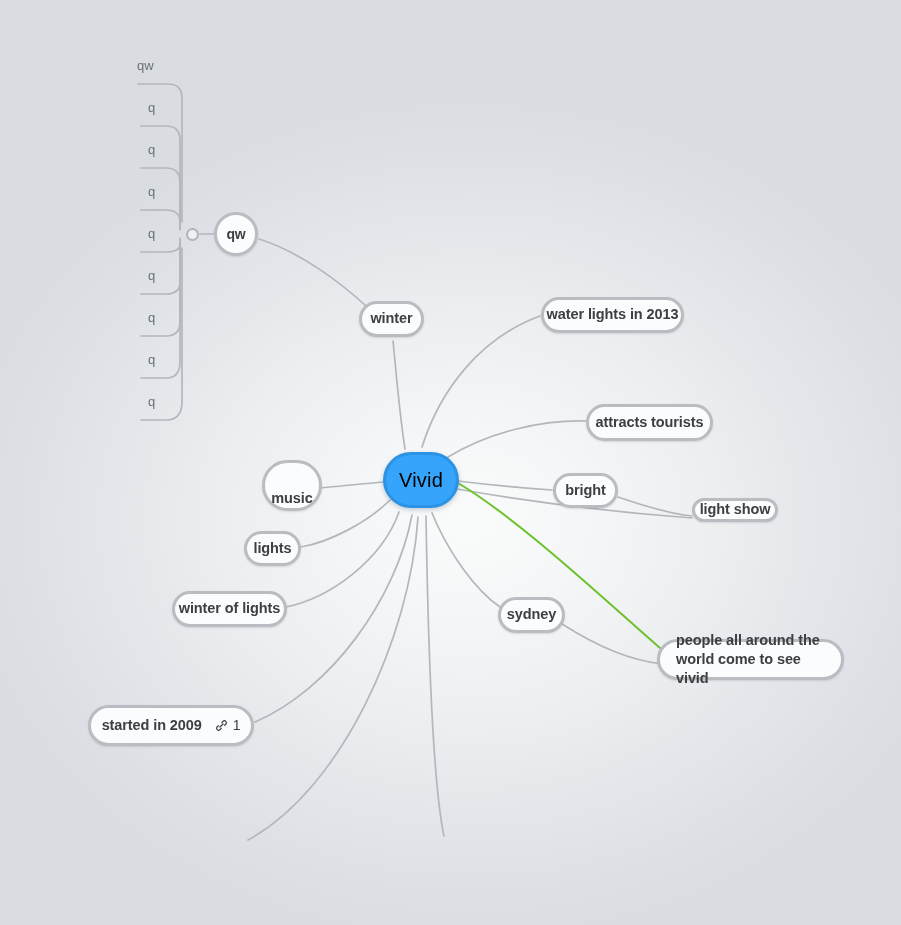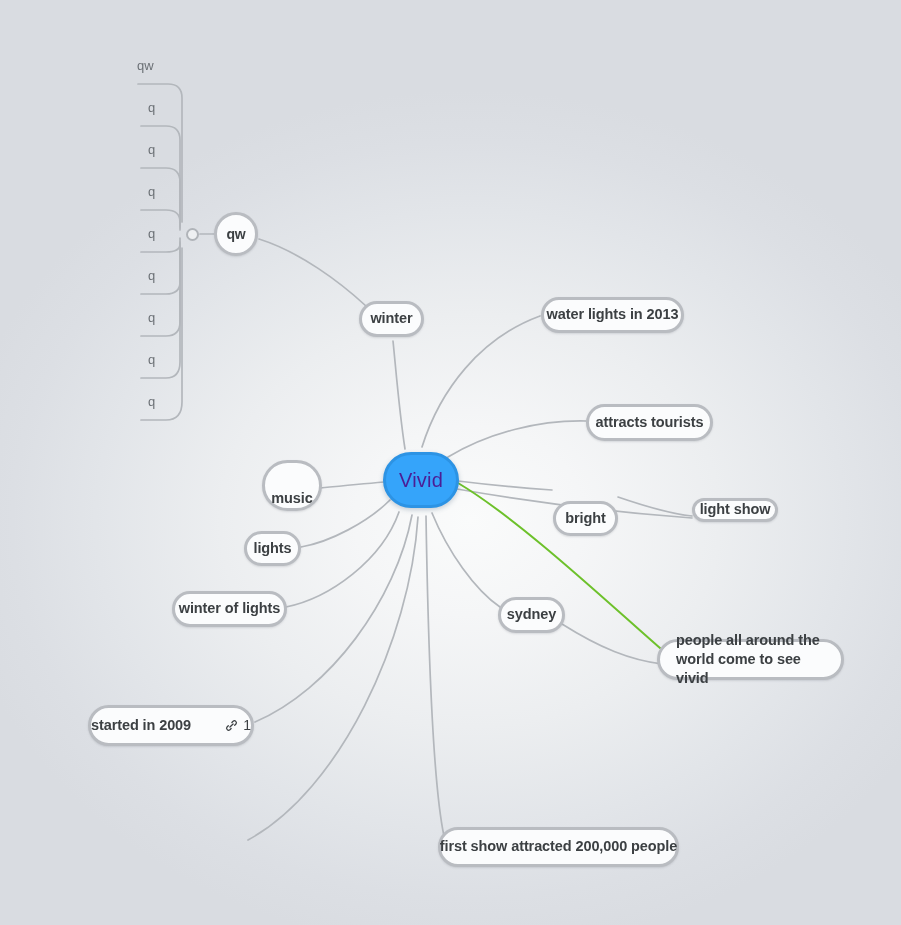--- a/index.html
+++ b/index.html
@@ -54,21 +54,21 @@
   .node.multiline {
     white-space: normal;
     border-radius: 22px;
     justify-content: flex-start;
     text-align: left;
     padding: 0 16px;
   }
   .node.central {
     background: #35a4fa;
     border-color: #2c93e4;
-    color: #4c1d95;
+    color: #000000;
     font-size: 20px;
     font-weight: normal;
     letter-spacing: 0.2px;
     border-radius: 999px;
     box-shadow: 0 2px 5px rgba(60,90,120,0.28);
     z-index: 8;
   }
   .node.circle {
     border-radius: 50%;
     padding: 0;
@@ -186,21 +186,21 @@
   </div>
 
   <div class="node" style="left:541px; top:297px; width:143px; height:36px;">
     <span class="node-inner">water lights in 2013</span>
   </div>
 
   <div class="node" style="left:586px; top:404px; width:127px; height:37px;">
     <span class="node-inner">attracts tourists</span>
   </div>
 
-  <div class="node" style="left:553px; top:473px; width:65px; height:35px;margin-top:28px;">
+  <div class="node" style="left:553px; top:473px; width:65px; height:35px;">
     <span class="node-inner">bright</span>
   </div>
 
   <div class="node" style="left:692px; top:498px; width:86px; height:24px;">
     <span class="node-inner">light show</span>
   </div>
 
   <div class="node central" style="left:383px; top:452px; width:76px; height:56px;">
     <span class="node-inner">Vivid</span>
   </div>
@@ -218,32 +218,29 @@
   </div>
 
   <div class="node" style="left:498px; top:597px; width:67px; height:36px;">
     <span class="node-inner">sydney</span>
   </div>
 
   <div class="node multiline" style="left:657px; top:639px; width:187px; height:41px;">
     <span class="node-inner">people all around the world come to see vivid</span>
   </div>
 
-  <div class="node" style="left:88px; top:705px; width:166px; height:41px;justify-content:space-between;">
+  <div class="node" style="left:88px; top:705px; width:166px; height:41px;">
     <span class="node-inner">started in 2009</span>
     <span class="linkbadge">
       <span>
         <svg width="15" height="15" viewBox="0 0 24 24" fill="none" stroke="#3c4043" stroke-width="2" stroke-linecap="round" stroke-linejoin="round">
           <path d="M9.5 14.5 L14.5 9.5"></path>
           <path d="M12.6 7.2 L14.6 5.2 a3.2 3.2 0 0 1 4.5 4.5 l-2 2"></path>
           <path d="M11.4 16.8 L9.4 18.8 a3.2 3.2 0 0 1 -4.5 -4.5 l2 -2"></path>
         </svg>
       </span>
       <span>1</span>
     </span>
   </div>
 
 
-  <div class="node" style="left:438px; top:827px; width:241px; height:40px;">
-    <span class="node-inner">first show attracted 200,000 people</span>
-  </div>
 
 </div>
 
 </body></html>

